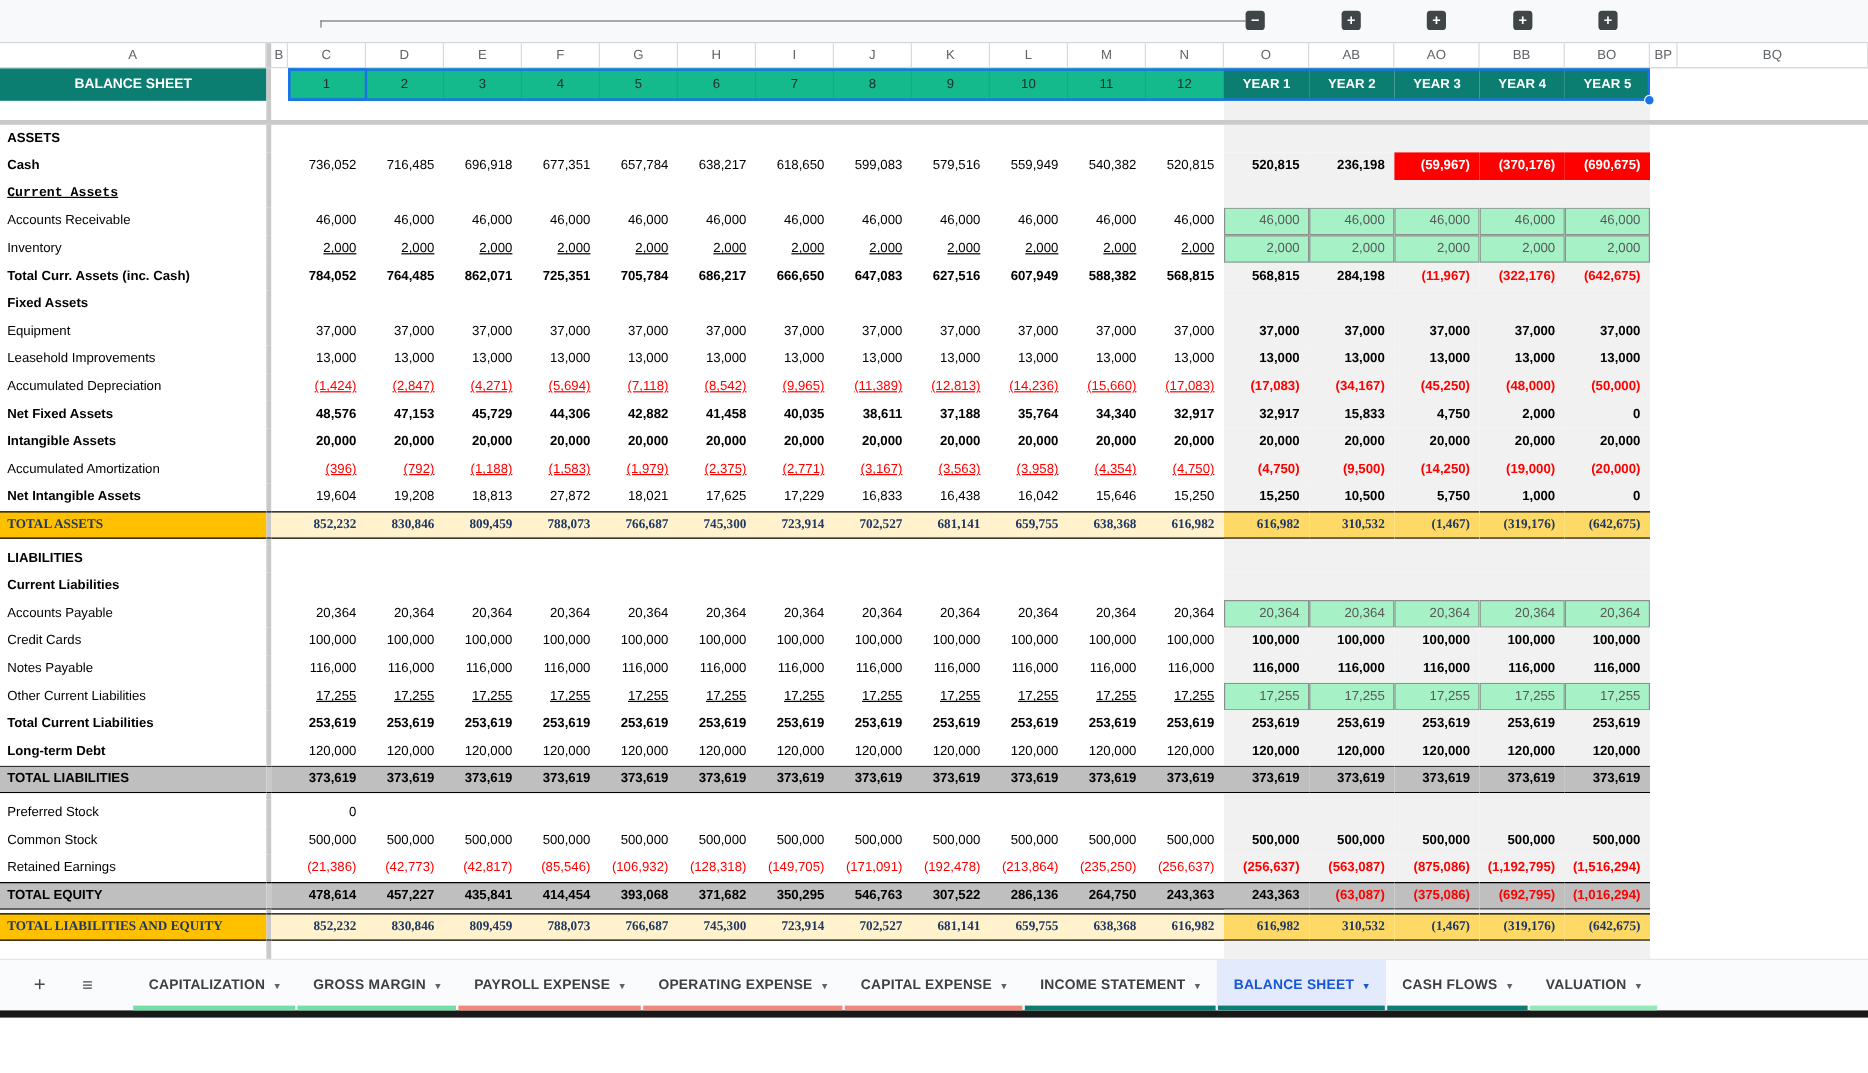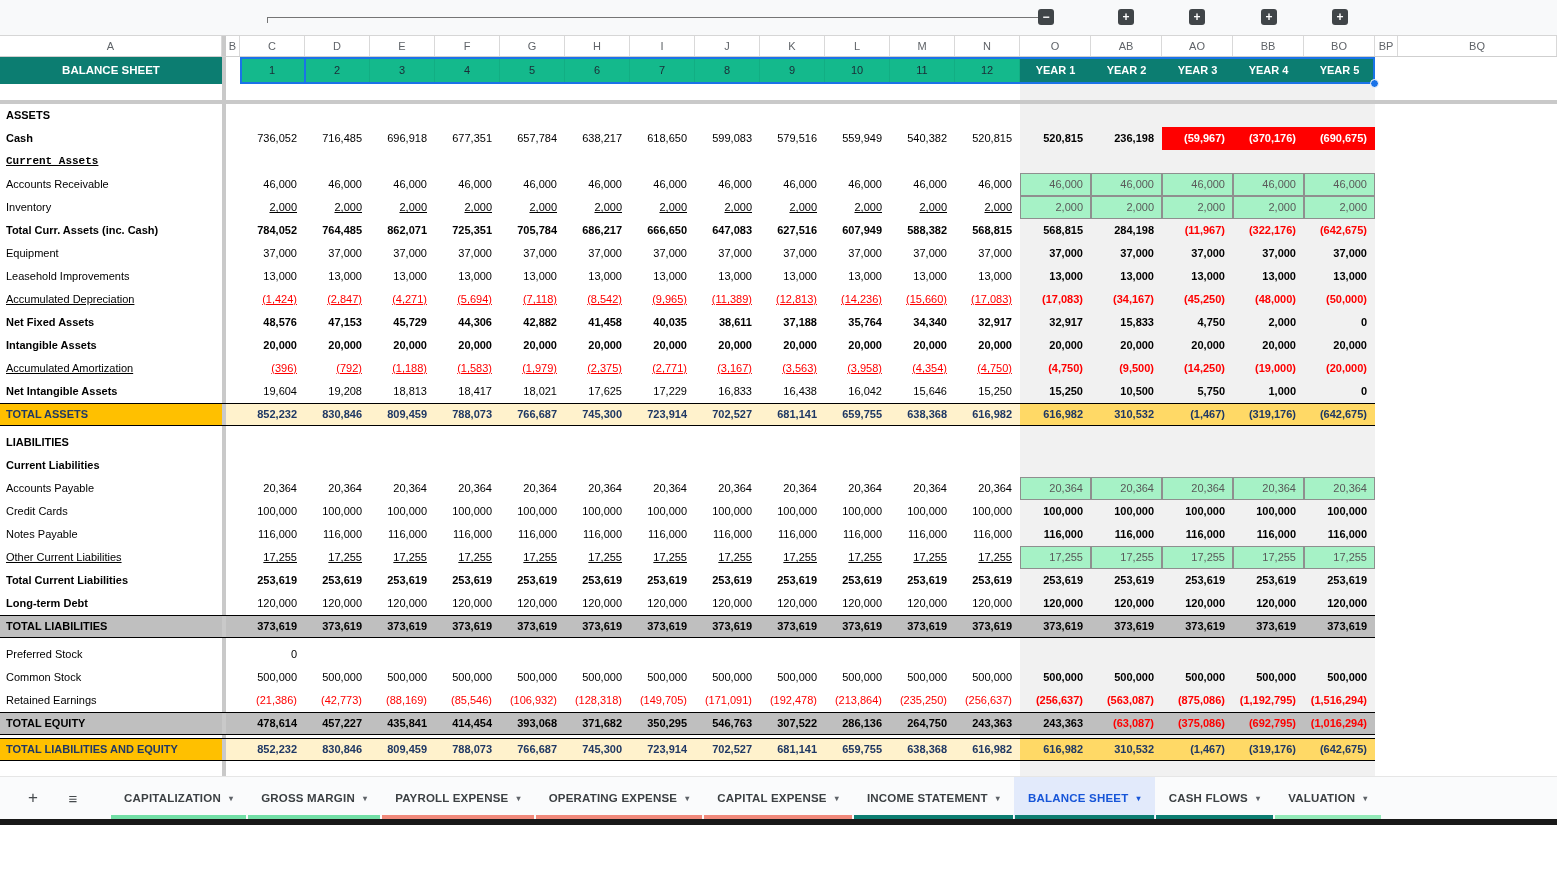--- a/index.html
+++ b/index.html
@@ -48,32 +48,32 @@
   .row .bp { width:23px; } .row .bq { flex:1; }
   .lbl { width:222px; font-size:11px; line-height:23px; padding-left:6px;
          white-space:nowrap; overflow:hidden; color:#000; }
   .bcol { width:14px; }
   .cell { height:23px; line-height:23px; font-size:11px; text-align:right;
           padding-right:8px; white-space:nowrap; overflow:hidden; color:#000; }
   .cell.m { width:65px; }
   .cell.y { width:71px; background:var(--ybg); }
   .mseg { width:780px; } .yseg { width:355px; background:var(--ybg); }
   .t-b { font-weight:700; } .t-bu { font-weight:700; text-decoration:underline;font-family:Liberation Mono, monospace; }
-  .t-u { text-decoration:underline; }
+  .t-u { }
   .ul { text-decoration:underline; }
   .neg { color:var(--red); }
   .green { background:var(--green) !important; color:#595959;
            box-shadow:inset 0 0 0 1px #8f8f8f; }
   .redfill { background:var(--redfill) !important; color:#fff !important; font-weight:700; }
 
   .k-total_gold .lbl { background:var(--gold); color:var(--navy); font-weight:700; }
   .k-total_gold .bcol, .k-total_gold .cell.m { background:var(--cream); }
   .k-total_gold .cell.y { background:var(--goldy); }
   .k-total_gold .cell { color:var(--navy); font-weight:700; }
-  .k-total_gold .rowband > * { box-shadow:inset 0 1px 0 #000, inset 0 -1px 0 #000; }
+  .k-total_gold .rowband > * { box-shadow:inset 0 1px 0 #000, inset 0 -1px 0 #000;font-family:Liberation Serif, serif; }
   .k-total_gold .vdiv { background:#c9c9c9; }
 
   .k-total_gray .lbl { background:var(--tgray); font-weight:700; }
   .k-total_gray .bcol, .k-total_gray .cell { background:var(--tgray) !important; }
   .k-total_gray .cell { font-weight:700; }
   .k-total_gray .rowband > * { box-shadow:inset 0 1px 0 #000, inset 0 -1px 0 #000; }
 
   .row.sp { }
 
   
@@ -298,20 +298,31 @@
             <div class="cell t-b y">284,198</div>
             <div class="cell t-b neg y">(11,967)</div>
             <div class="cell t-b neg y">(322,176)</div>
             <div class="cell t-b neg y">(642,675)</div>
           </div>
           <div class="bp"></div>
           <div class="bq"></div>
         </div>
         <div class="row">
           <div class="rowband">
+            <div class="lbl t-b">Fixed Assets</div>
+            <div class="vdiv"></div>
+            <div class="bcol"></div>
+            <div class="mseg"></div>
+            <div class="yseg"></div>
+          </div>
+          <div class="bp"></div>
+          <div class="bq"></div>
+        </div>
+        <div class="row">
+          <div class="rowband">
             <div class="lbl ">Equipment</div>
             <div class="vdiv"></div>
             <div class="bcol"></div>
             <div class="cell m">37,000</div>
             <div class="cell m">37,000</div>
             <div class="cell m">37,000</div>
             <div class="cell m">37,000</div>
             <div class="cell m">37,000</div>
             <div class="cell m">37,000</div>
             <div class="cell m">37,000</div>
@@ -460,21 +471,21 @@
           <div class="bq"></div>
         </div>
         <div class="row">
           <div class="rowband">
             <div class="lbl t-b">Net Intangible Assets</div>
             <div class="vdiv"></div>
             <div class="bcol"></div>
             <div class="cell m">19,604</div>
             <div class="cell m">19,208</div>
             <div class="cell m">18,813</div>
-            <div class="cell m">18,417</div>
+            <div class="cell m">27,872</div>
             <div class="cell m">18,021</div>
             <div class="cell m">17,625</div>
             <div class="cell m">17,229</div>
             <div class="cell m">16,833</div>
             <div class="cell m">16,438</div>
             <div class="cell m">16,042</div>
             <div class="cell m">15,646</div>
             <div class="cell m">15,250</div>
             <div class="cell t-b y">15,250</div>
             <div class="cell t-b y">10,500</div>
@@ -789,21 +800,21 @@
           <div class="bp"></div>
           <div class="bq"></div>
         </div>
         <div class="row">
           <div class="rowband">
             <div class="lbl ">Retained Earnings</div>
             <div class="vdiv"></div>
             <div class="bcol"></div>
             <div class="cell neg m">(21,386)</div>
             <div class="cell neg m">(42,773)</div>
-            <div class="cell neg m">(88,169)</div>
+            <div class="cell neg m">(42,817)</div>
             <div class="cell neg m">(85,546)</div>
             <div class="cell neg m">(106,932)</div>
             <div class="cell neg m">(128,318)</div>
             <div class="cell neg m">(149,705)</div>
             <div class="cell neg m">(171,091)</div>
             <div class="cell neg m">(192,478)</div>
             <div class="cell neg m">(213,864)</div>
             <div class="cell neg m">(235,250)</div>
             <div class="cell neg m">(256,637)</div>
             <div class="cell t-b neg y">(256,637)</div>

